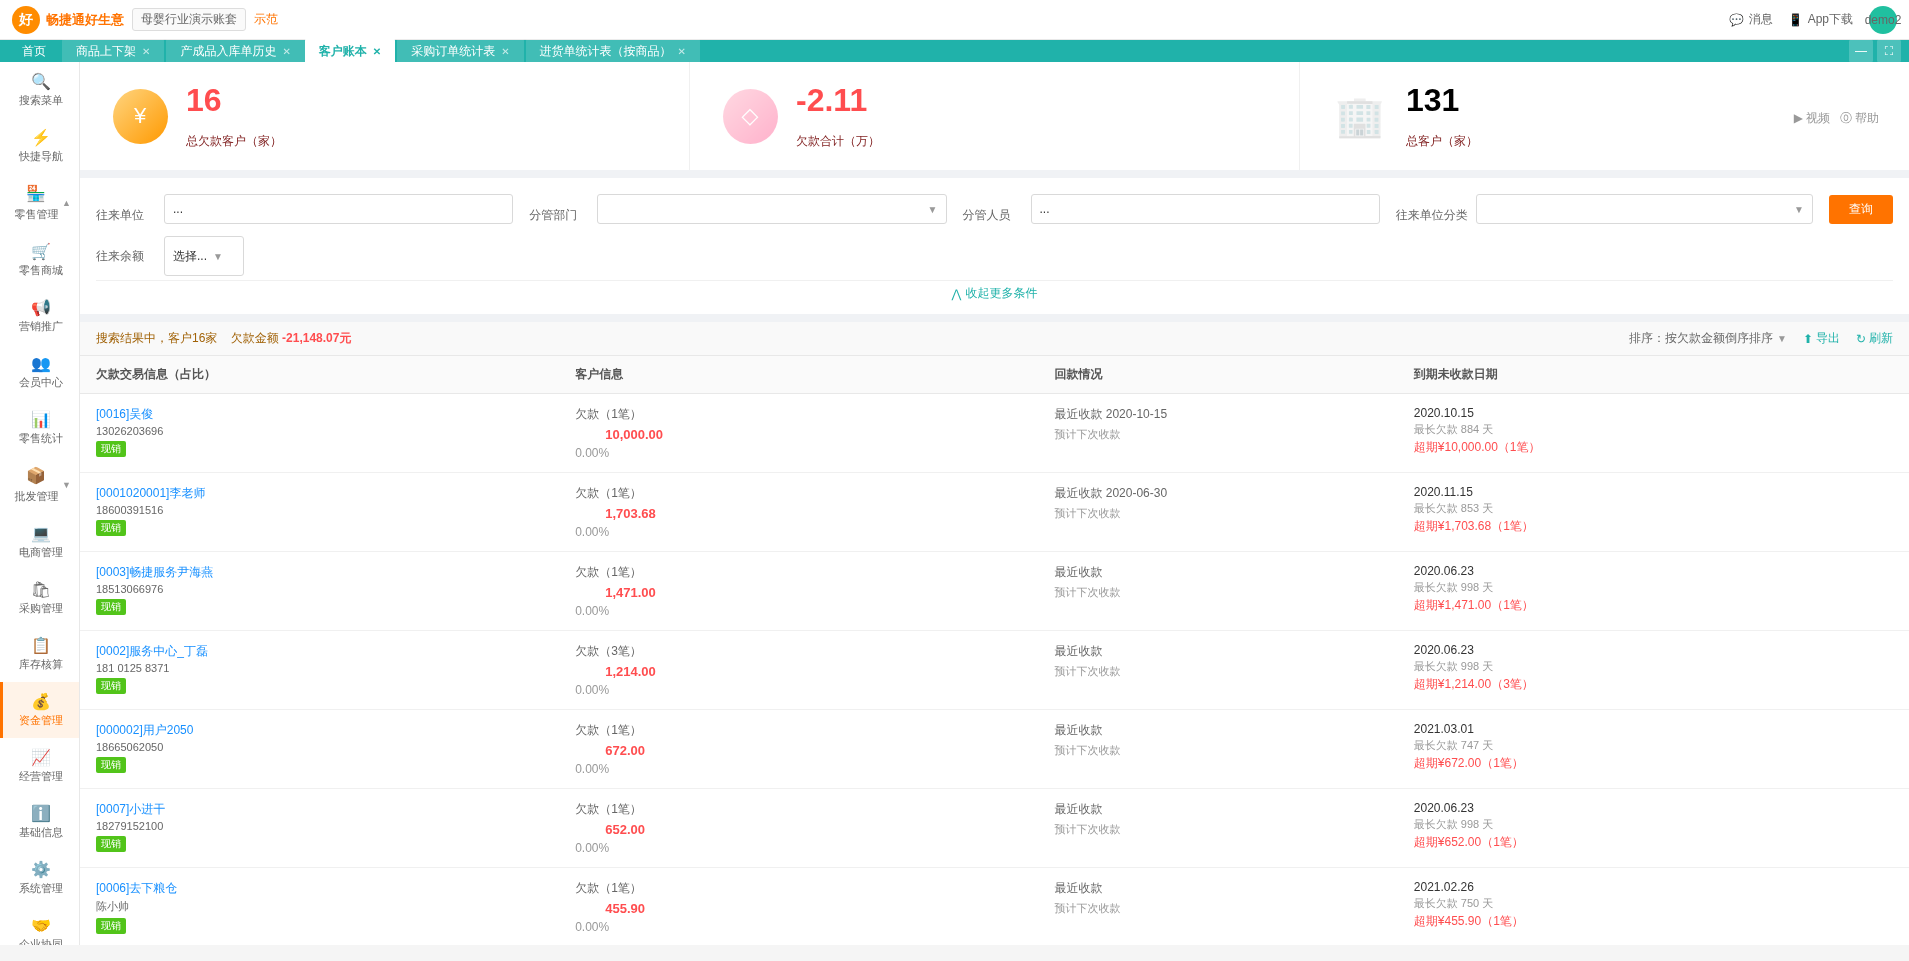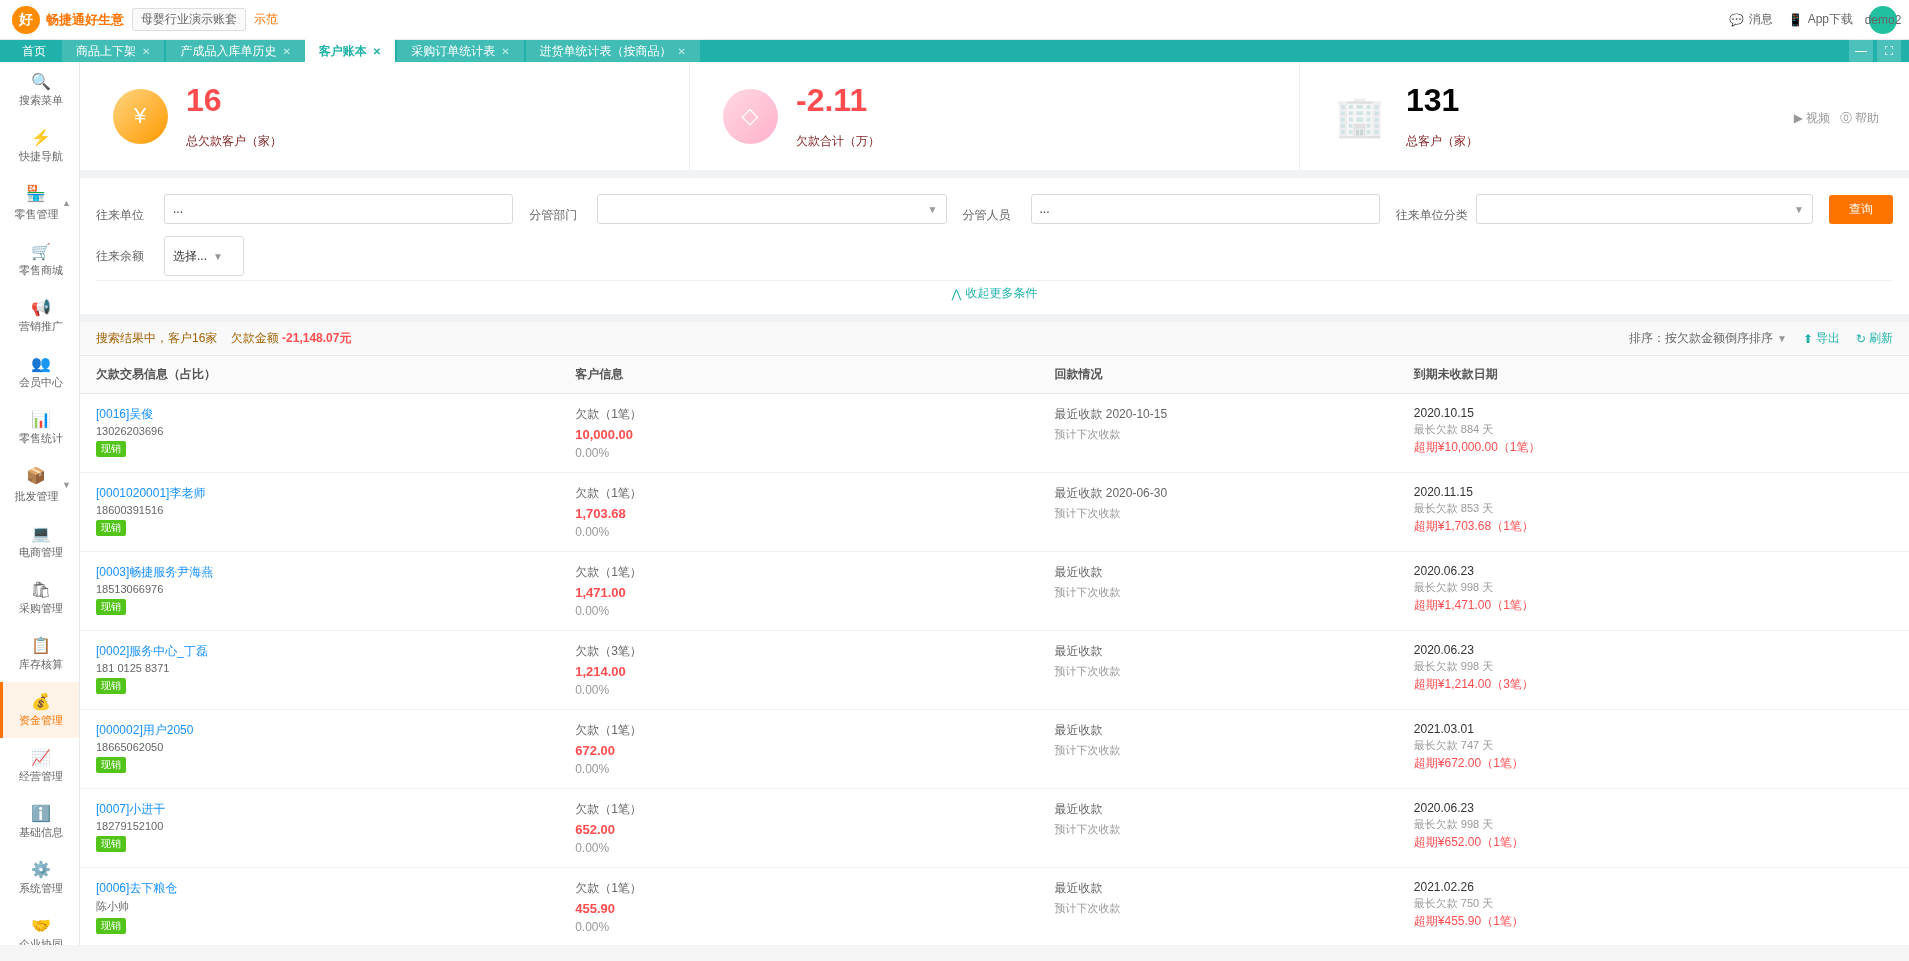--- a/index.html
+++ b/index.html
@@ -78,21 +78,21 @@
 
     
     .table-wrapper { background: #fff; }
     .table-header { display: grid; grid-template-columns: 2fr 2fr 1.5fr 2fr; padding: 10px 16px; background: #fafafa; border-bottom: 1px solid #e8e8e8; font-weight: bold; color: #555; font-size: 12px; }
     .table-row { display: grid; grid-template-columns: 2fr 2fr 1.5fr 2fr; padding: 12px 16px; border-bottom: 1px solid #f0f0f0; align-items: start; }
 
     .customer-name { color: #1890ff; cursor: pointer; font-size: 12px; }
     .customer-phone { color: #666; font-size: 11px; margin-top: 2px; }
     .tag-green { background: #52c41a; color: white; font-size: 10px; padding: 1px 5px; border-radius: 2px; display: inline-block; margin-top: 4px; }
 
-    .debt-amount { color: #ff4d4f; font-size: 13px; font-weight: bold; }
+    .debt-amount { color: #ff4d4f; font-size: 13px; font-weight: bold; margin-left: 30px; }
     .debt-count { color: #666; font-size: 12px; margin-bottom: 4px; }
     .debt-percent { color: #999; font-size: 12px; margin-top: 4px; }
 
     .recovery-date { font-size: 12px; color: #666; }
     .recovery-next { color: #999; font-size: 11px; margin-top: 4px; }
 
     .overdue-date { font-size: 12px; color: #333; }
     .overdue-days { color: #999; font-size: 11px; margin-top: 2px; }
     .overdue-amount { color: #ff4d4f; font-size: 12px; cursor: pointer; margin-top: 2px; }
 

